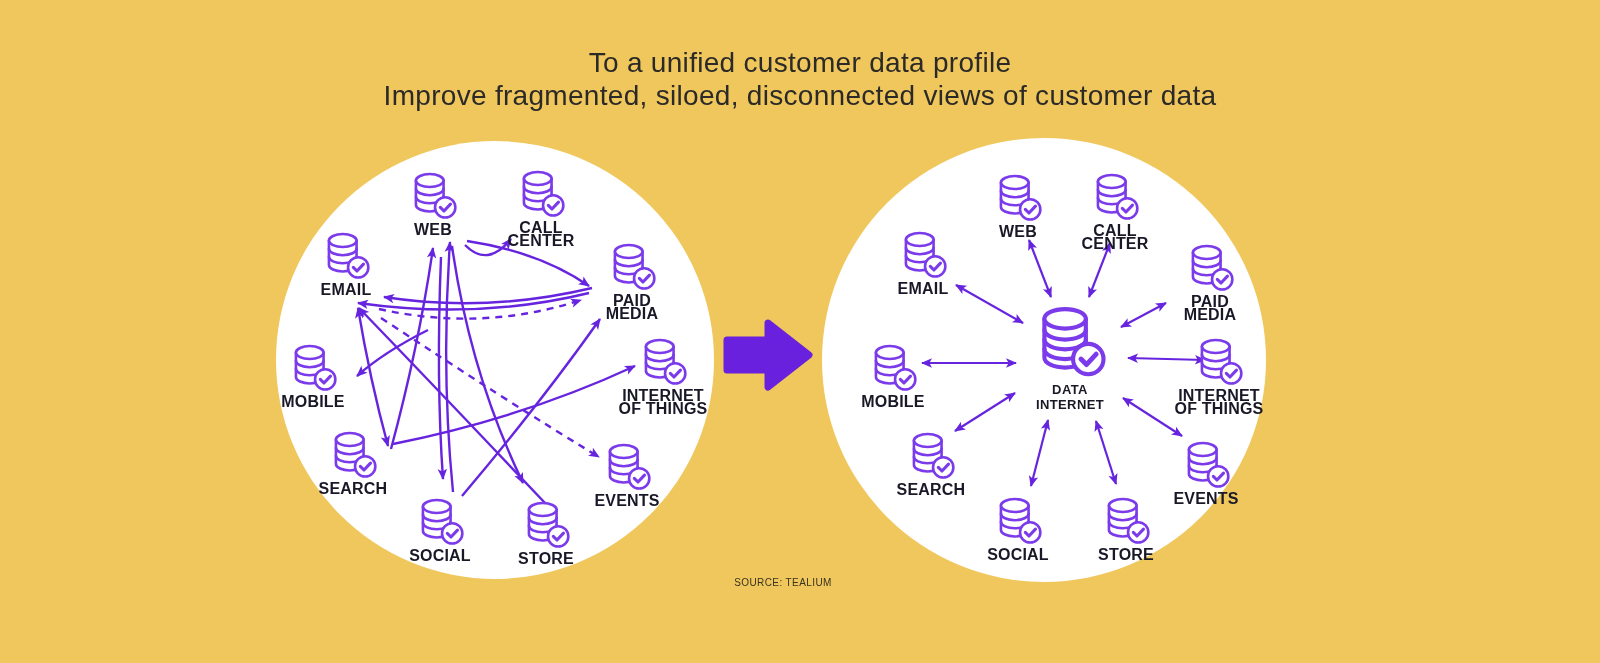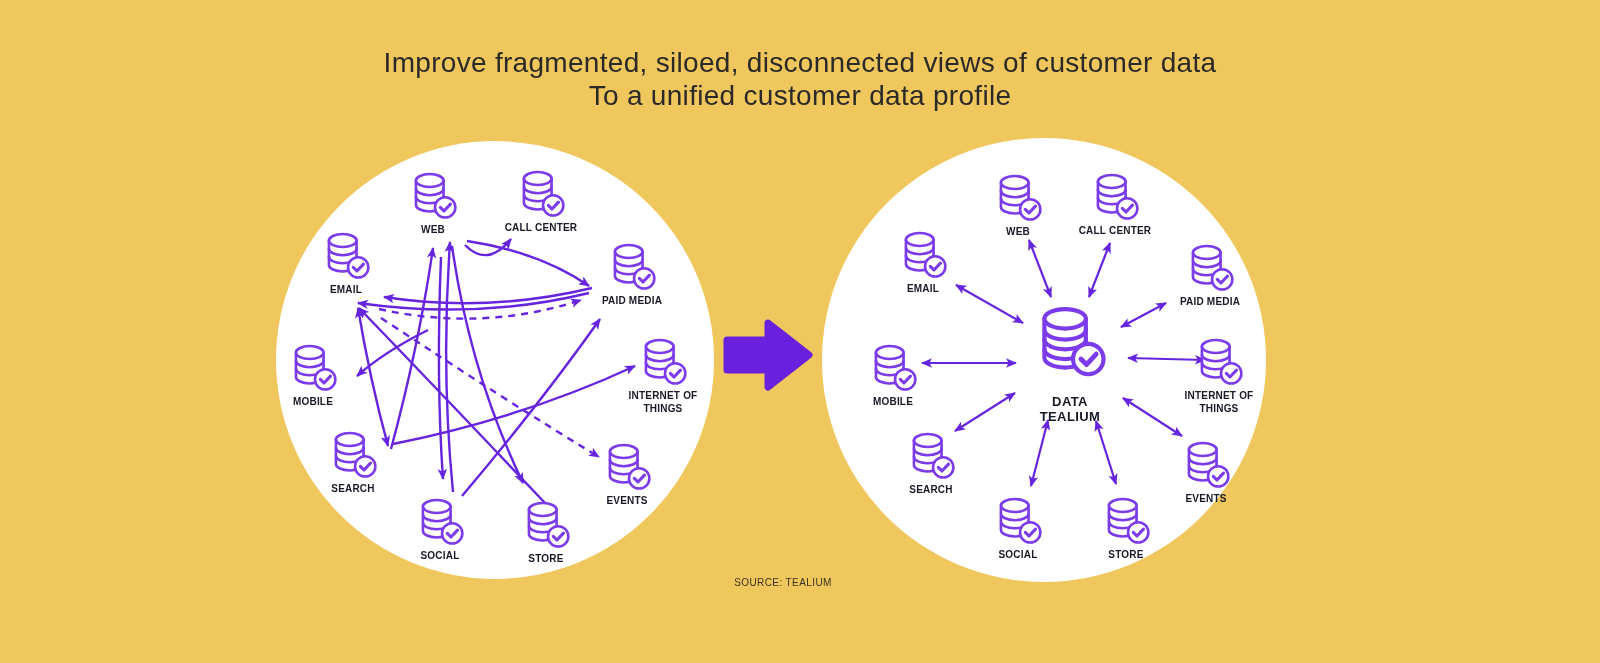--- a/index.html
+++ b/index.html
@@ -25,43 +25,43 @@
     position:absolute;left:0;top:0;width:1600px;height:663px;
     pointer-events:none;
   }
   .node{
     position:absolute;
     display:flex;flex-direction:column;align-items:center;
     width:120px;
   }
   .node .lbl{
     margin-top:1px;
-    font-size:10px;line-height:13px;font-weight:700;
+    font-size:16px;line-height:13px;font-weight:700;
     letter-spacing:.2px;
     color:var(--label,#191827);
     text-align:center;
     max-width:92px;
   }
   .node.center-node{width:150px;}
   .node.center-node .lbl{font-size:13px;line-height:15px;max-width:110px;letter-spacing:.4px;}
   .source-note{
     position:absolute;top:577px;left:683px;width:200px;
     text-align:center;
     font-size:10px;letter-spacing:.4px;
     color:#3a3322;font-weight:400;
   }
 </style>
 </head>
 <body>
 
 <div class="stage" style="--bg: #F0C75C; --circle: #FFFFFF; --title: #2B2A28; --label: #191827;">
 
   <div class="title-block">
+    <div>To a unified customer data profile</div>
     <div>Improve fragmented, siloed, disconnected  views of customer data</div>
-    <div>To a unified customer data profile</div>
   </div>
 
   <div class="circle" id="left-circle" style="left: 276px; top: 141px; height: 438px; width: 438px;"></div>
   <div class="circle" id="right-circle" style="left: 822px; top: 138px; height: 444px; width: 444px;"></div>
 
   <svg class="overlay" id="overlay" viewBox="0 0 1600 663">
       <defs>
         <marker id="ah" markerUnits="userSpaceOnUse" markerWidth="14" markerHeight="12" refX="11" refY="5.5" orient="auto-start-reverse">
           <path d="M1,0.8 L12,5.5 L1,10.2 L3.6,5.5 Z" fill="#6724DF"></path>
         </marker>
@@ -312,31 +312,31 @@
         <svg width="52" height="52" viewBox="0 0 64 64" style="display:block">
           <path d="M11 13 v30 a17 8 0 0 0 34 0 v-30" fill="#fff" stroke="#7B3BEA" stroke-width="3.2" stroke-linecap="round"></path>
           <path d="M11 23 a17 8 0 0 0 34 0" fill="none" stroke="#7B3BEA" stroke-width="3.2" stroke-linecap="round"></path>
           <path d="M11 33 a17 8 0 0 0 34 0" fill="none" stroke="#7B3BEA" stroke-width="3.2" stroke-linecap="round"></path>
           <ellipse cx="28" cy="13" rx="17" ry="8" fill="#fff" stroke="#7B3BEA" stroke-width="3.2"></ellipse>
           <circle cx="47" cy="46" r="12.5" fill="#fff" stroke="#7B3BEA" stroke-width="3.2"></circle>
           <path d="M41 46 l4.5 4.5 L53.5 42" fill="none" stroke="#7B3BEA" stroke-width="3.8000000000000003" stroke-linecap="round" stroke-linejoin="round"></path>
         </svg>
         <div class="lbl">STORE</div>
       </div>
-      <div class="node center-node" style="left: 995px; top: 303px; gap: 12px;">
+      <div class="node center-node" style="left: 995px; top: 303px;">
         <svg width="78" height="78" viewBox="0 0 64 64" style="display:block">
           <path d="M11 13 v32 a17 8 0 0 0 34 0 v-32" fill="#fff" stroke="#7B3BEA" stroke-width="3.4" stroke-linecap="round"></path>
           <path d="M11 22 a17 8 0 0 0 34 0" fill="none" stroke="#7B3BEA" stroke-width="3.4" stroke-linecap="round"></path>
           <path d="M11 30 a17 8 0 0 0 34 0" fill="none" stroke="#7B3BEA" stroke-width="3.4" stroke-linecap="round"></path>
           <path d="M11 38 a17 8 0 0 0 34 0" fill="none" stroke="#7B3BEA" stroke-width="3.4" stroke-linecap="round"></path>
           <ellipse cx="28" cy="13" rx="17" ry="8" fill="#fff" stroke="#7B3BEA" stroke-width="3.4"></ellipse>
           <circle cx="47" cy="46" r="12.5" fill="#fff" stroke="#7B3BEA" stroke-width="3.4"></circle>
           <path d="M41 46 l4.5 4.5 L53.5 42" fill="none" stroke="#7B3BEA" stroke-width="4" stroke-linecap="round" stroke-linejoin="round"></path>
         </svg>
         <div class="lbl">
           <div>DATA</div>
-          <div>TEALIUM</div>
+          <div>INTERNET</div>
         </div>
       </div>
     </div>
 
   <div class="source-note">SOURCE: TEALIUM</div>
 </div>
 
 </body></html>

